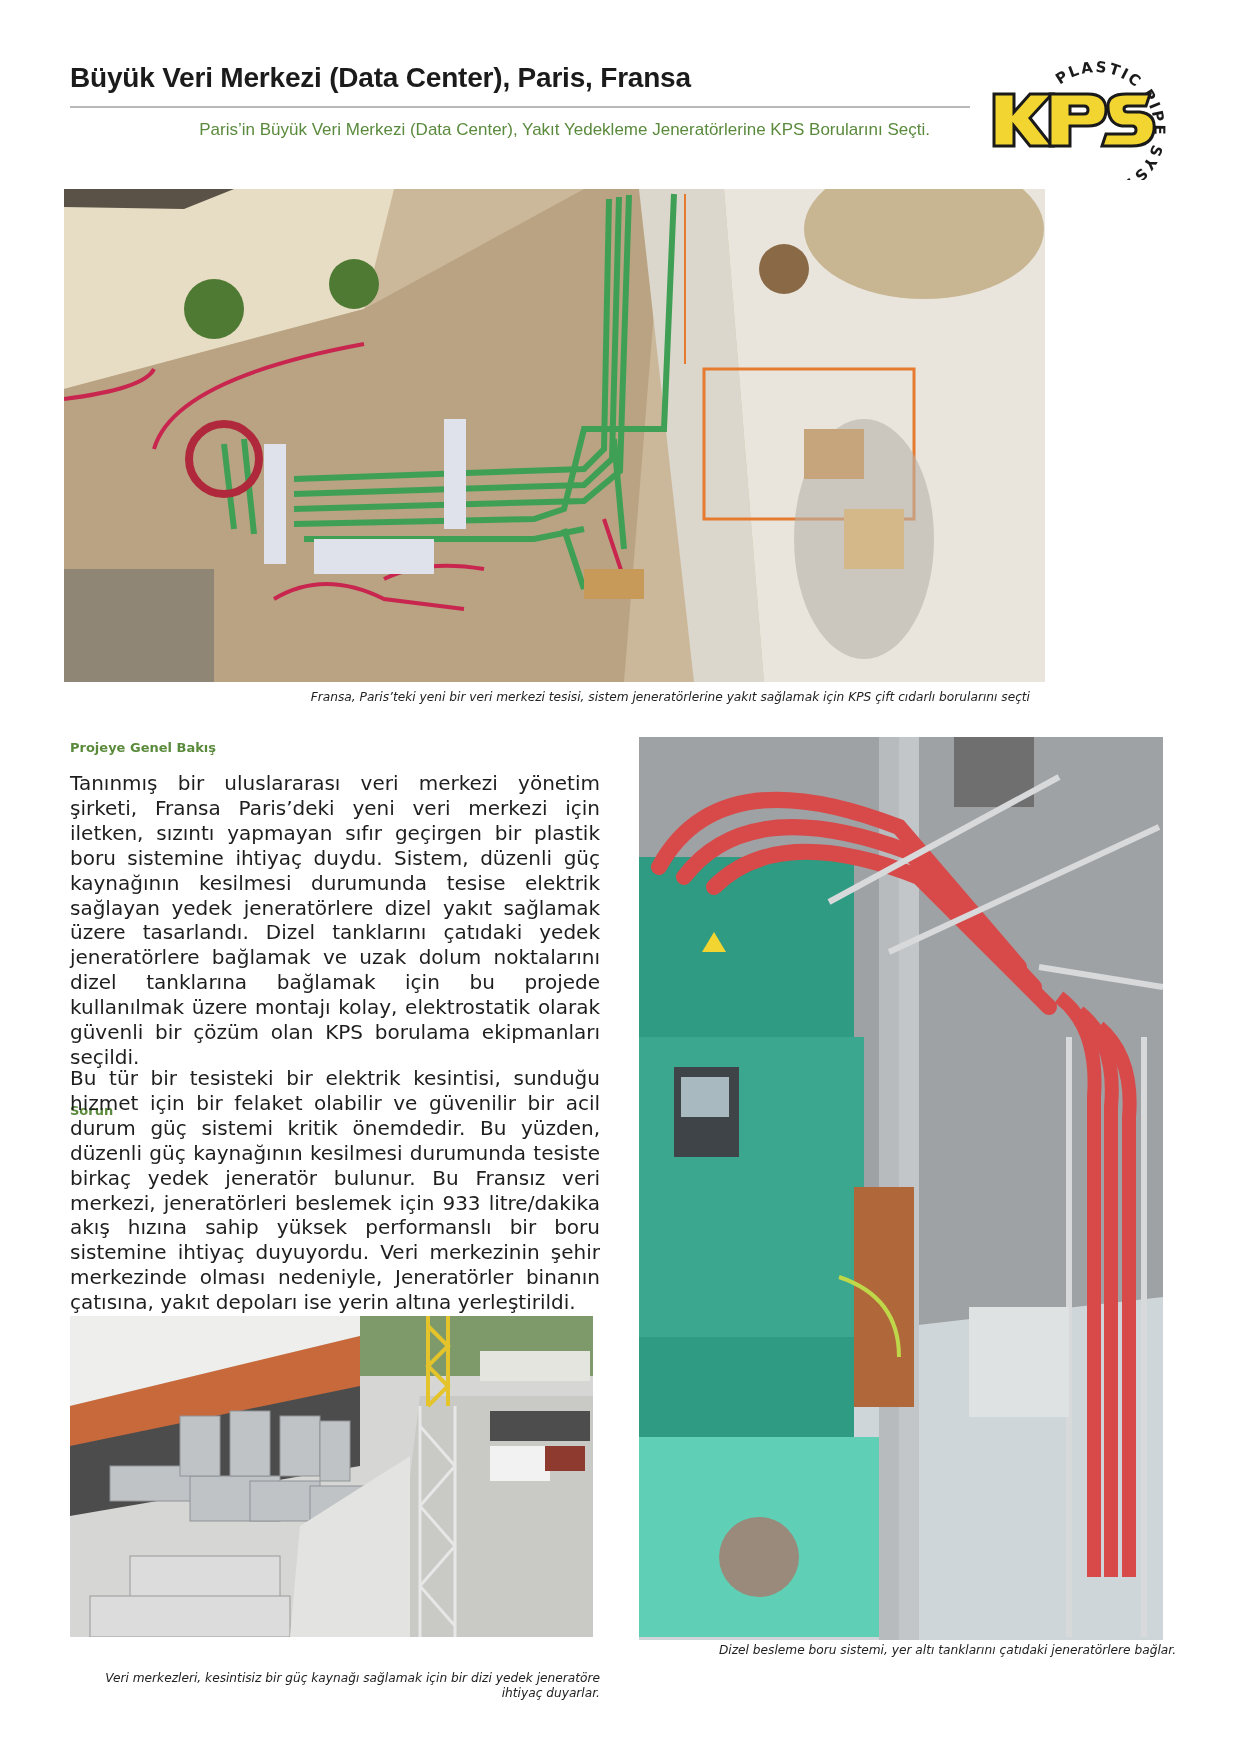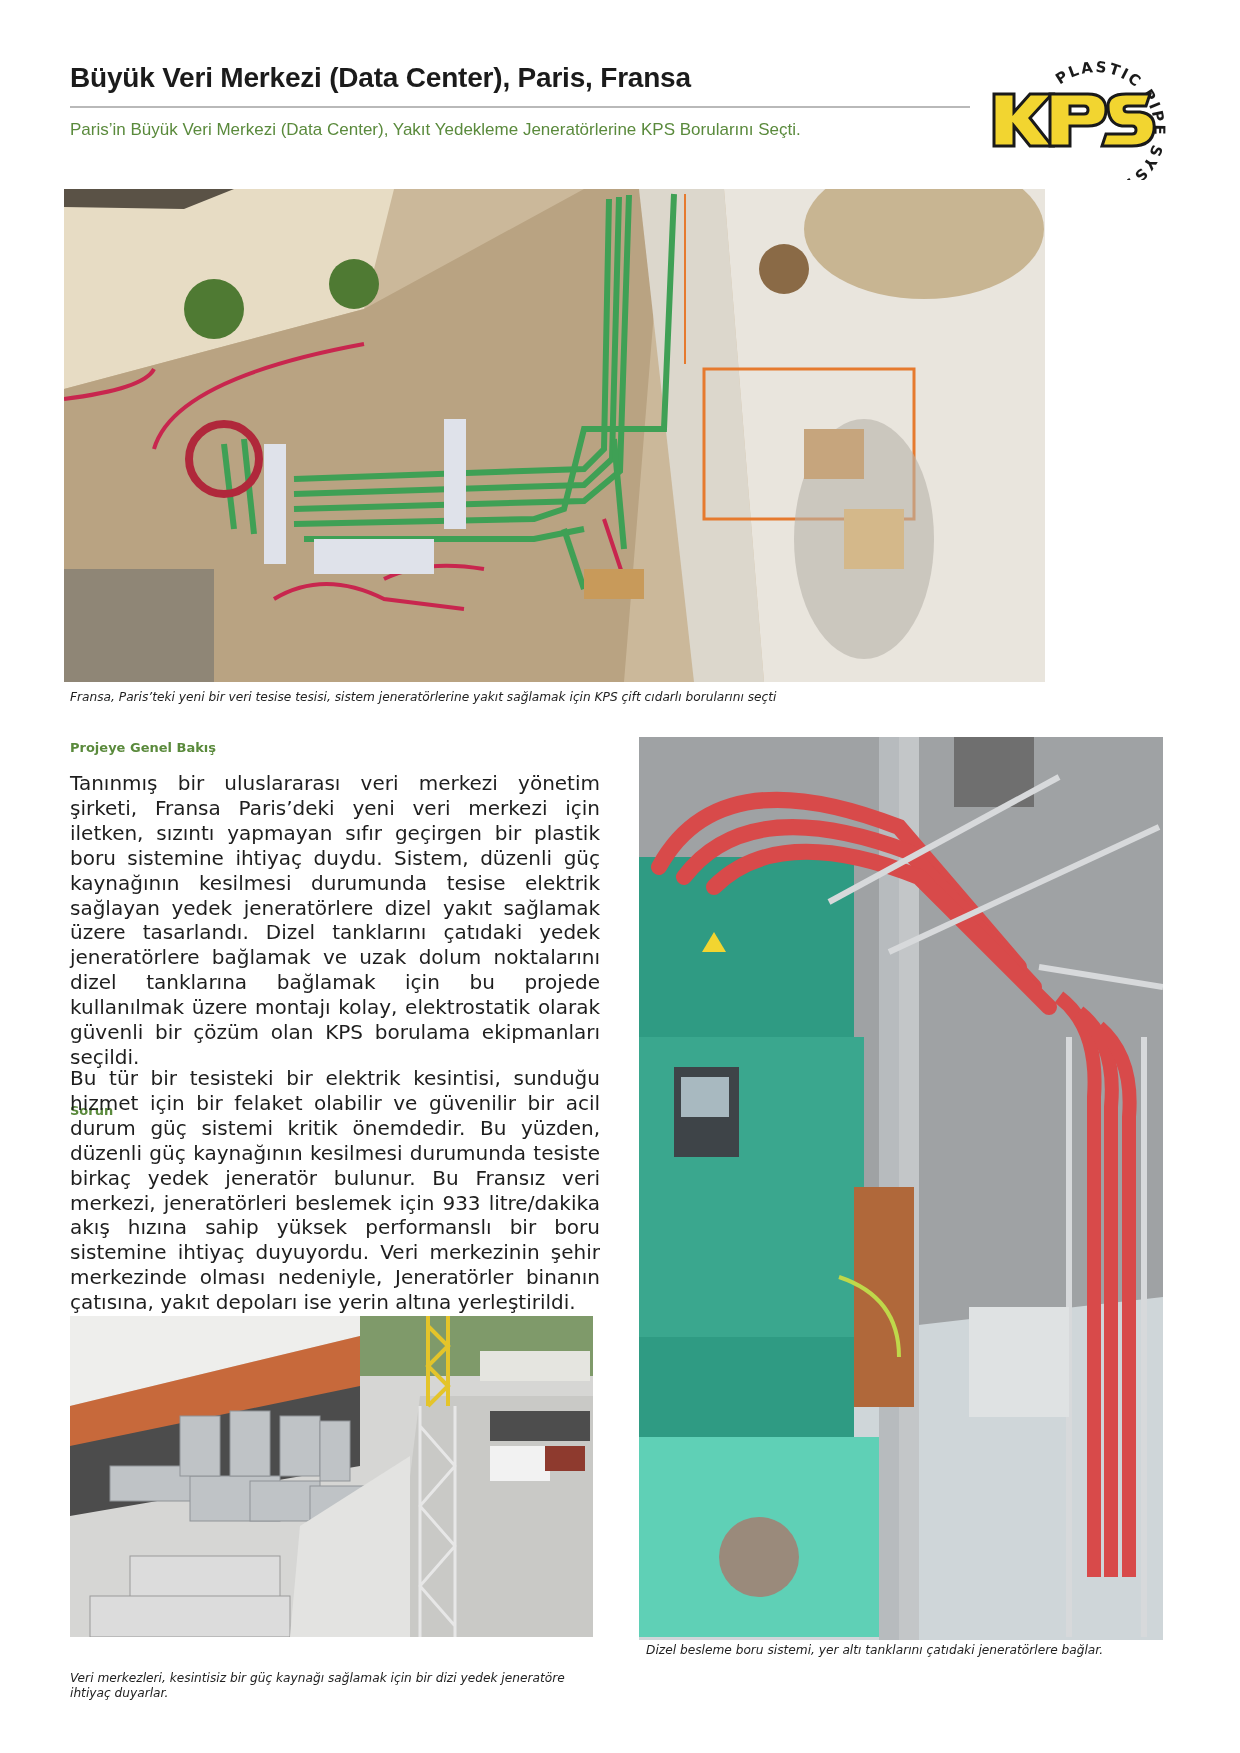--- a/index.html
+++ b/index.html
@@ -1,18 +1,18 @@
 <!DOCTYPE html>
 <html><head>
 <meta charset="utf-8">
 <style>
   html, body { margin:0; padding:0; background:#ffffff; }
   body { width:1240px; height:1753px; position:relative; overflow:hidden;
          font-family:"DejaVu Sans", sans-serif; color:#1e1e1e; }
-  .abs { position:absolute; }
+  .abs { position:absolute;text-align:right; }
   .title { left:70px; top:62px; font-family:"Liberation Sans", sans-serif; font-weight:bold;
            font-size:28px; color:#1b1b1b; letter-spacing:-0.2px; }
   .rule { left:70px; top:106px; width:900px; height:2px; background:#b9b9b9; }
   .subtitle { left:70px; top:116px; width:860px; font-family:"Liberation Sans", sans-serif;
               font-size:17px; line-height:27px; color:#5a8a3c; font-weight:normal; }
   .logo { left:990px; top:50px; width:180px; height:130px; }
   .photo { overflow:hidden; }
   .photo svg { display:block; width:100%; height:100%; }
   .caption { font-family:"DejaVu Sans", sans-serif; font-style:italic; font-size:12.2px;
              color:#222; line-height:15px; }
@@ -83,21 +83,21 @@
     <rect x="250" y="350" width="120" height="35" fill="#dfe2ea"></rect>
     <rect x="520" y="380" width="60" height="30" fill="#c89a5a"></rect>
     <rect x="0" y="380" width="150" height="113" fill="#8f8676"></rect>
     <circle cx="150" cy="120" r="30" fill="#4f7a33"></circle>
     <circle cx="290" cy="95" r="25" fill="#4f7a33"></circle>
     <circle cx="720" cy="80" r="25" fill="#8a6a46"></circle>
     <rect x="740" y="240" width="60" height="50" fill="#c6a57d"></rect>
     <rect x="780" y="320" width="60" height="60" fill="#d4b88a"></rect>
   </svg>
 </div>
-<div class="abs caption" style="left:70px; top:690px; width:960px;">Fransa, Paris’teki yeni bir veri tesise tesisi, sistem jeneratörlerine yakıt sağlamak için KPS çift cıdarlı borularını seçti</div>
+<div class="abs caption" style="left:70px; top:690px; width:960px;">Fransa, Paris’teki yeni bir veri merkezi tesisi, sistem jeneratörlerine yakıt sağlamak için KPS çift cıdarlı borularını seçti</div>
 
 <div class="abs section-h" style="left:70px; top:740px;">Projeye Genel Bakış</div>
 <div class="abs para" style="left:70px; top:771px;">Tanınmış bir uluslararası veri merkezi yönetim şirketi, Fransa Paris’deki yeni veri merkezi için iletken, sızıntı yapmayan sıfır geçirgen bir plastik boru sistemine ihtiyaç duydu. Sistem, düzenli güç kaynağının kesilmesi durumunda tesise elektrik sağlayan yedek jeneratörlere dizel yakıt sağlamak üzere tasarlandı. Dizel tanklarını çatıdaki yedek jeneratörlere bağlamak ve uzak dolum noktalarını dizel tanklarına bağlamak için bu projede kullanılmak üzere montajı kolay, elektrostatik olarak güvenli bir çözüm olan KPS borulama ekipmanları seçildi.</div>
 
 <div class="abs section-h" style="left:70px; top:1058px;margin-top:45px;">Sorun</div>
 <div class="abs para" style="left:70px; top:1066px;">Bu tür bir tesisteki bir elektrik kesintisi, sunduğu hizmet için bir felaket olabilir ve güvenilir bir acil durum güç sistemi kritik önemdedir. Bu yüzden, düzenli güç kaynağının kesilmesi durumunda tesiste birkaç yedek jeneratör bulunur. Bu Fransız veri merkezi, jeneratörleri beslemek için 933 litre/dakika akış hızına sahip yüksek performanslı bir boru sistemine ihtiyaç duyuyordu. Veri merkezinin şehir merkezinde olması nedeniyle, Jeneratörler binanın çatısına, yakıt depoları ise yerin altına yerleştirildi.</div>
 
 <div class="abs photo" style="left:70px; top:1316px; width:523px; height:321px;">
   <svg viewBox="0 0 523 321" preserveAspectRatio="none">
     <rect width="523" height="321" fill="#d6d6d4"></rect>

